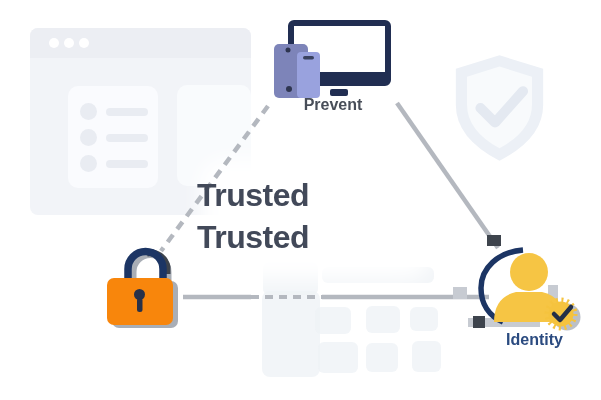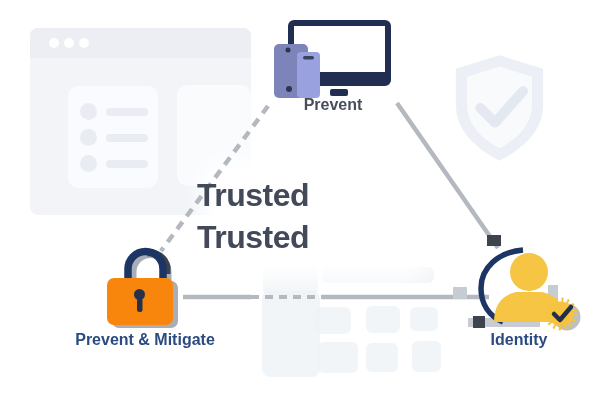--- a/index.html
+++ b/index.html
@@ -28,21 +28,21 @@
   .glow{left:200px;top:158px;width:232px;height:122px;background:rgba(255,255,255,.95);
         border-radius:26px;filter:blur(10px);}
   .heading{left:197px;top:174px;width:240px;text-align:left;
            font-size:32px;font-weight:700;line-height:42px;color:#424959;letter-spacing:-.5px;}
 
   
   .nlabel{text-align:center;font-weight:700;font-size:16px;line-height:22px;color:#2B4B80;}
   .dlabel{left:263px;top:95px;width:140px;text-align:center;font-weight:700;
           font-size:16px;line-height:20px;color:#484E59;}
   .plabel{left:62px;top:329px;width:166px;}
-  .ilabel{left:449px;top:329px;width:140px;}
+  .ilabel{left:423px;top:329px;width:140px;text-align:right;}
 
   svg{display:block;}
 </style>
 </head>
 <body>
 
 <div class="stage">
 
   <div class="abs browser">
     <div class="browser-head">
@@ -125,21 +125,20 @@
     </g>
     <path d="M52 10 A17.5 17.5 0 0 1 72 24 V31" fill="none" stroke="#3D434C" stroke-width="7"></path>
     <path d="M33 35 V26 A17.5 17.5 0 0 1 68 26 V35" fill="none" stroke="#1C3564" stroke-width="7.5"></path>
     <rect x="12" y="35" width="66" height="47" rx="7" fill="#F8860C"></rect>
     <g>
       <circle cx="44.5" cy="51.5" r="5.5" fill="#283149"></circle>
       <rect x="42" y="55" width="5.5" height="14" rx="2.5" fill="#283149"></rect>
     </g>
   </svg>
   <div class="abs nlabel plabel">
-    <div>Prevent &amp; Mitigate</div>
   </div>
 
   <svg class="abs" style="left:453px;top:230px" width="132" height="102" viewBox="0 0 132 102">
     <g>
       <rect x="0" y="57" width="14" height="12" fill="#C7CBD2"></rect>
       <rect x="95" y="55" width="10" height="15" fill="#C7CBD2"></rect>
       <rect x="15" y="88" width="72" height="9" fill="#C7CBD2"></rect>
     </g>
     <rect x="34" y="5" width="14" height="11" fill="#3E444D"></rect>
     <rect x="20" y="86" width="12" height="12" fill="#3E444D"></rect>

